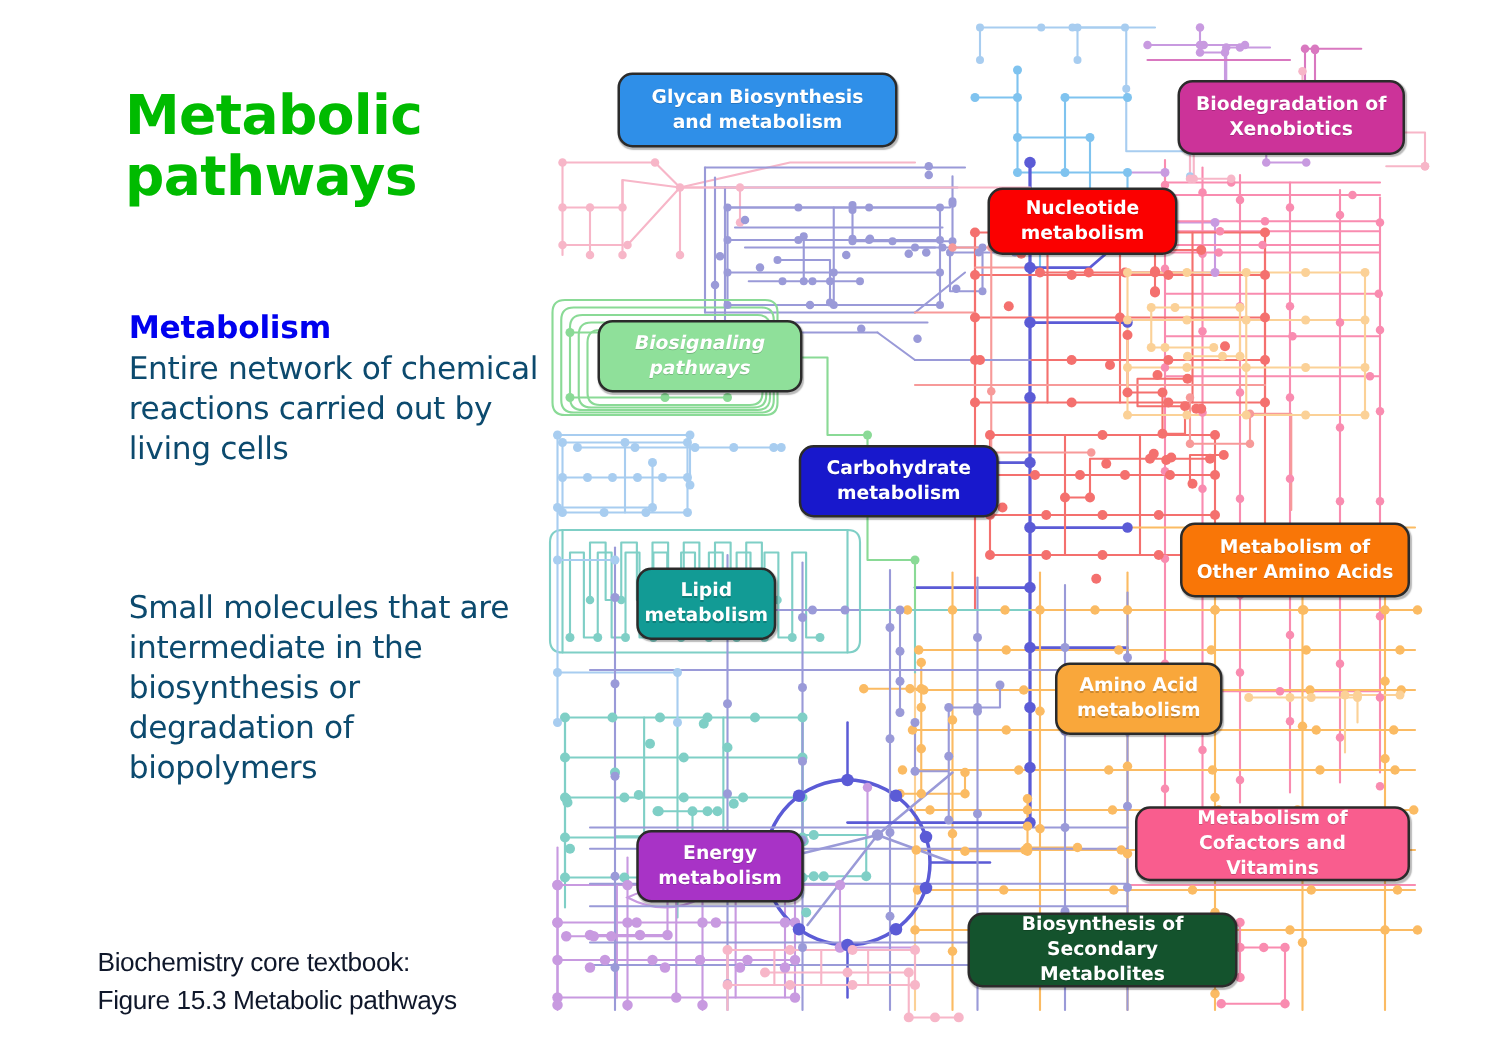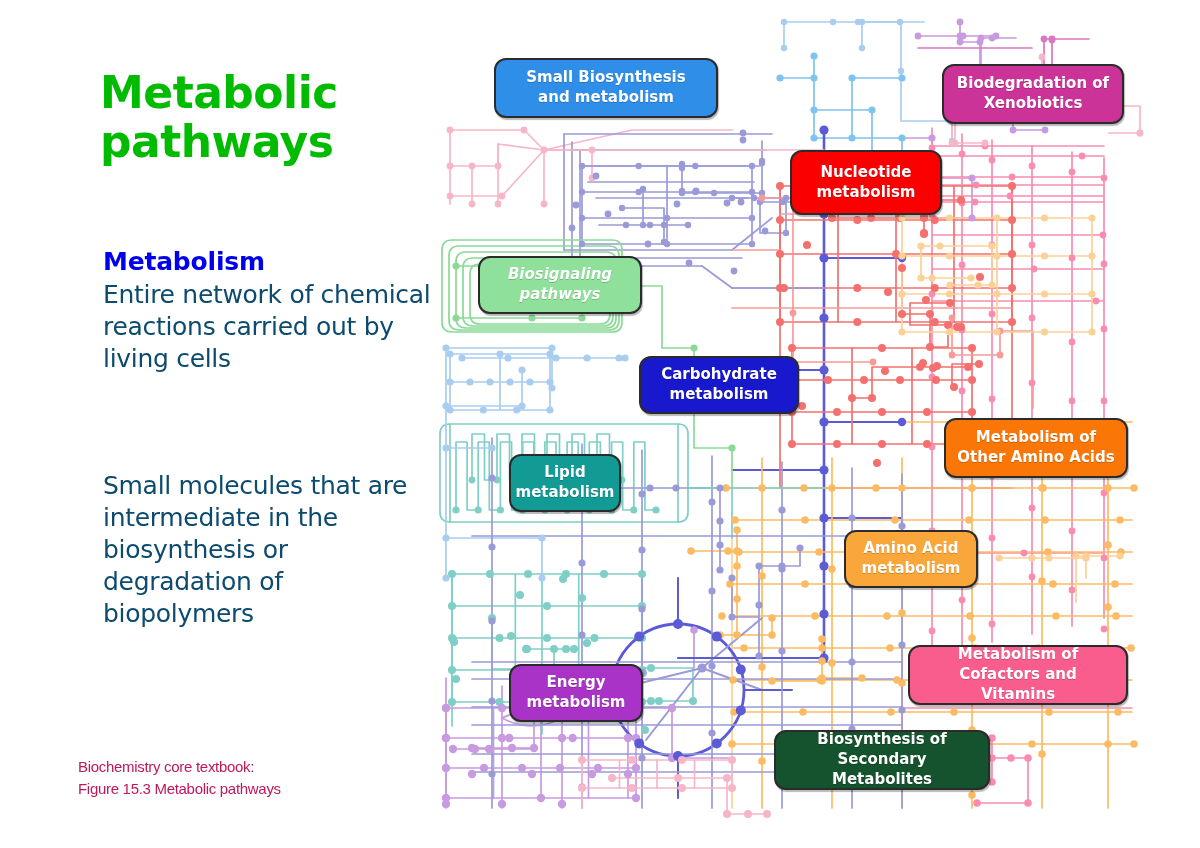--- a/index.html
+++ b/index.html
@@ -31,21 +31,21 @@
     margin:0 0 2px 0;letter-spacing:-0.2px;
   }
   .sec-body{
     font-size:25px;font-weight:400;color:#0c4a6e;line-height:1.28;
     letter-spacing:-0.3px;
   }
 
   #caption{
     position:absolute;left:78px;top:756px;width:340px;
     font-family:"Liberation Sans",sans-serif;
-    font-size:15px;line-height:1.45;color:#be185d;
+    font-size:21px;line-height:1.45;color:#0f172a;
     letter-spacing:-0.3px;
   }
   #caption .c-line{display:block;}
 
   
   #map-wrap{
     position:absolute;left:432px;top:18px;width:712px;height:800px;
   }
   #map-svg{display:block;width:712px;height:800px;}
 
@@ -968,25 +968,25 @@
           <circle cx="560.0" cy="764.0" r="3.8" fill="#f98cb0"></circle>
           <circle cx="560.0" cy="740.0" r="3.8" fill="#f98cb0"></circle>
           <circle cx="579.0" cy="740.0" r="3.8" fill="#f98cb0"></circle>
           <circle cx="596.0" cy="740.0" r="3.8" fill="#f98cb0"></circle>
           <circle cx="596.0" cy="785.0" r="3.8" fill="#f98cb0"></circle>
           <circle cx="545.0" cy="785.0" r="3.8" fill="#f98cb0"></circle>
         </g>
     </svg>
 
     <div id="badge-host">
-        <div class="badge" style="left: 62px; top: 40px; width: 224px; height: 60px; background: rgb(47, 143, 232);">Small Biosynthesis
+        <div class="badge" style="left: 62px; top: 40px; width: 224px; height: 60px; background: rgb(47, 143, 232);">Glycan Biosynthesis
 and metabolism</div>
         <div class="badge" style="left: 510px; top: 46px; width: 182px; height: 60px; background: rgb(204, 51, 153);">Biodegradation of
 Xenobiotics</div>
-        <div class="badge" style="left: 358px; top: 132px; width: 152px; height: 65px; background: rgb(251, 0, 0);">Nucleotide
+        <div class="badge" style="left: 358px; top: 132px; width: 152px; height: 54px; background: rgb(251, 0, 0);">Nucleotide
 metabolism</div>
         <div class="badge" style="left: 46px; top: 238px; width: 164px; height: 58px; background: rgb(143, 224, 154); font-style: italic;">Biosignaling
 pathways</div>
         <div class="badge" style="left: 207px; top: 338px; width: 160px; height: 58px; background: rgb(24, 24, 204);">Carbohydrate
 metabolism</div>
         <div class="badge" style="left: 512px; top: 400px; width: 184px; height: 60px; background: rgb(249, 118, 7);">Metabolism of
 Other Amino Acids</div>
         <div class="badge" style="left: 77px; top: 436px; width: 112px; height: 58px; background: rgb(18, 155, 149);">Lipid
 metabolism</div>
         <div class="badge" style="left: 412px; top: 512px; width: 134px; height: 58px; background: rgb(249, 167, 59);">Amino Acid

